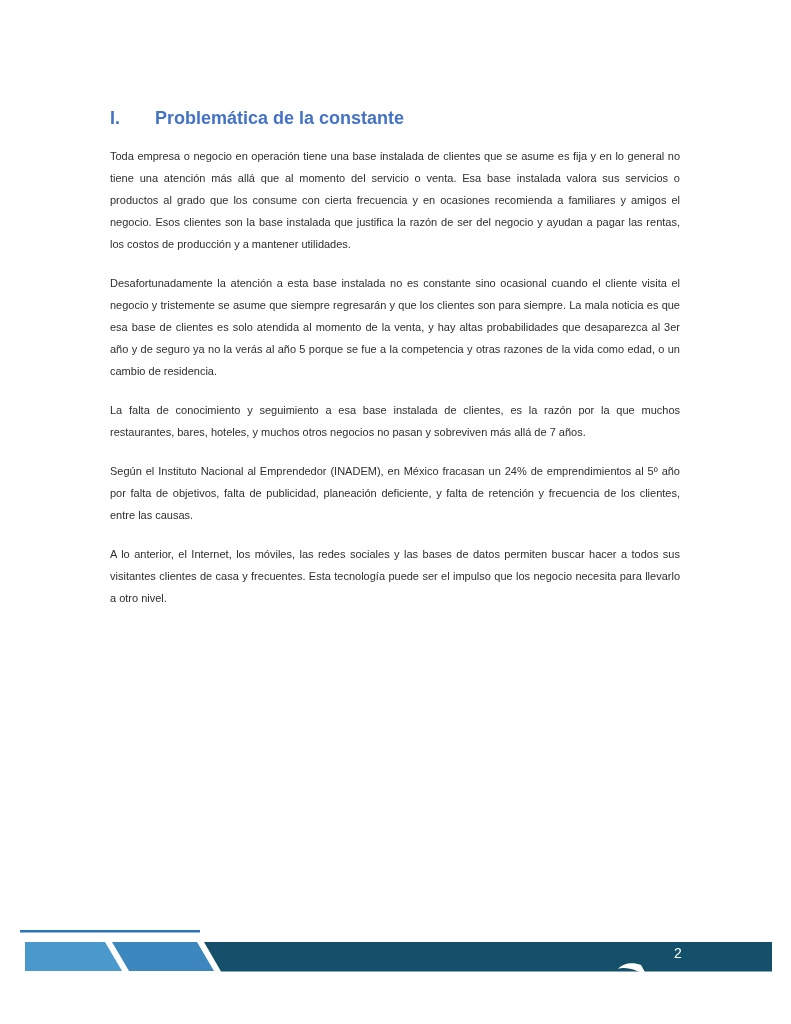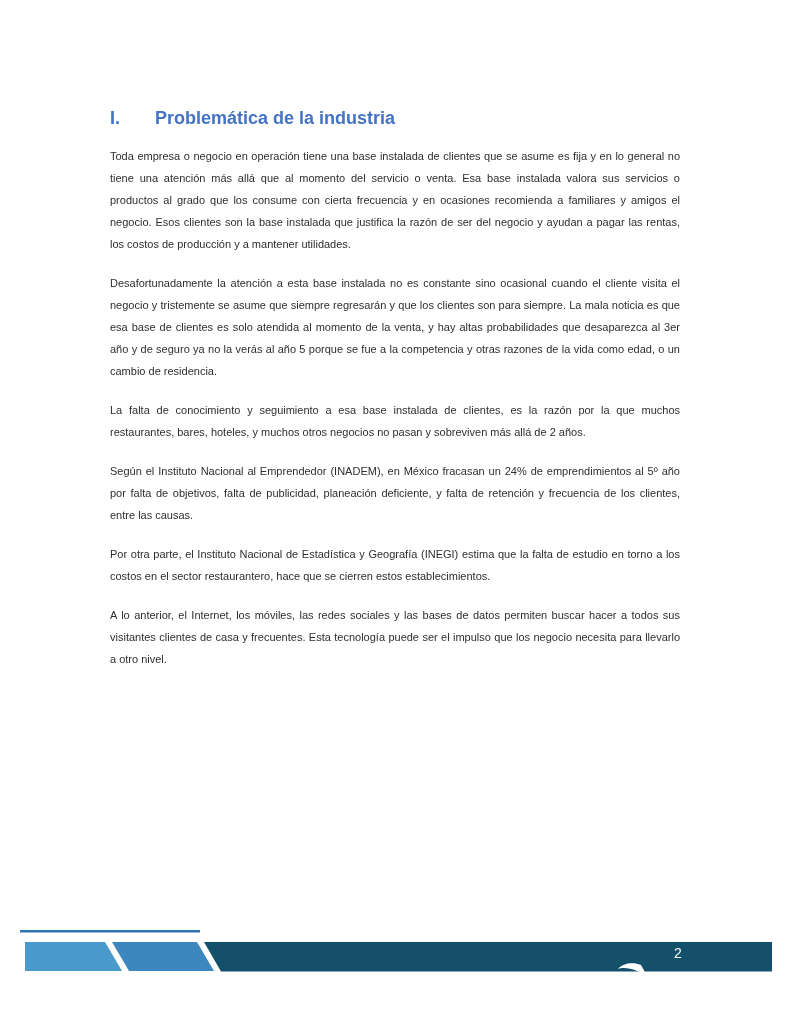--- a/index.html
+++ b/index.html
@@ -61,29 +61,28 @@
 </style>
 </head>
 <body>
 
 <div class="page">
 
   <div class="content">
 
     <div class="doc-heading">
       <span class="numeral">I.</span>
-      <span class="title">Problemática de la industria</span>
+      <span class="title">Problemática de la constante</span>
     </div>
 
     <div class="body-text">
       <p>Toda empresa o negocio en operación tiene una base instalada de clientes que se asume es fija y en lo general no tiene una atención más allá que al momento del servicio o venta.  Esa base instalada valora sus servicios o productos al grado que los consume con cierta frecuencia y en ocasiones recomienda a familiares y amigos el negocio.  Esos clientes son la base instalada que justifica la razón de ser del negocio y ayudan a pagar las rentas, los costos de producción y a mantener utilidades.</p>
       <p>Desafortunadamente la atención a esta base instalada no es constante sino ocasional cuando el cliente visita el negocio y tristemente se asume que siempre regresarán y que los clientes son para siempre.  La mala noticia es que esa base de clientes es solo atendida al momento de la venta, y hay altas probabilidades que desaparezca al 3er año y de seguro ya no la verás al año 5 porque se fue a la competencia y otras razones de la vida como edad, o un cambio de residencia.</p>
-      <p>La falta de conocimiento y seguimiento a esa base instalada de clientes, es la razón por la que muchos restaurantes, bares, hoteles, y muchos otros negocios no pasan y sobreviven más allá de 2 años.</p>
+      <p>La falta de conocimiento y seguimiento a esa base instalada de clientes, es la razón por la que muchos restaurantes, bares, hoteles, y muchos otros negocios no pasan y sobreviven más allá de 7 años.</p>
       <p>Según el Instituto Nacional al Emprendedor (INADEM), en México fracasan un 24% de emprendimientos al 5º año por falta de objetivos, falta de publicidad, planeación deficiente, y falta de retención y frecuencia de los clientes, entre las causas.</p>
-      <p>Por otra parte, el Instituto Nacional de Estadística y Geografía (INEGI) estima que la falta de estudio en torno a los costos en el sector restaurantero, hace que se cierren estos establecimientos.</p>
       <p>A lo anterior, el Internet, los móviles, las redes sociales y las bases de datos permiten buscar hacer a todos sus visitantes clientes de casa y frecuentes. Esta tecnología puede ser el impulso que los negocio necesita para llevarlo a otro nivel.</p>
     </div>
 
   </div>
 
   <svg class="footer-art" viewBox="0 0 791 100">
 
     <rect x="20" y="6" width="180" height="2.5" fill="#2e75b6"></rect>
 
     <polygon points="25,18 105,18 122,47 25,47" fill="#4a99cd"></polygon>

